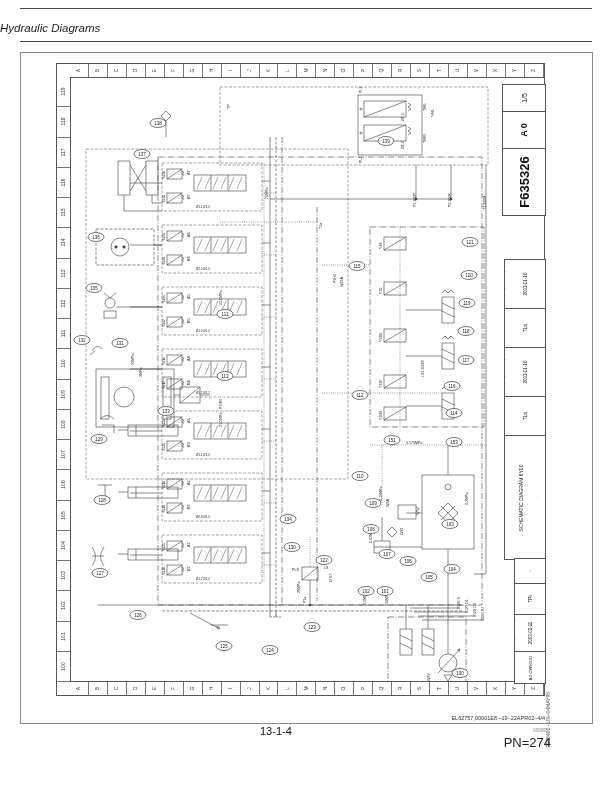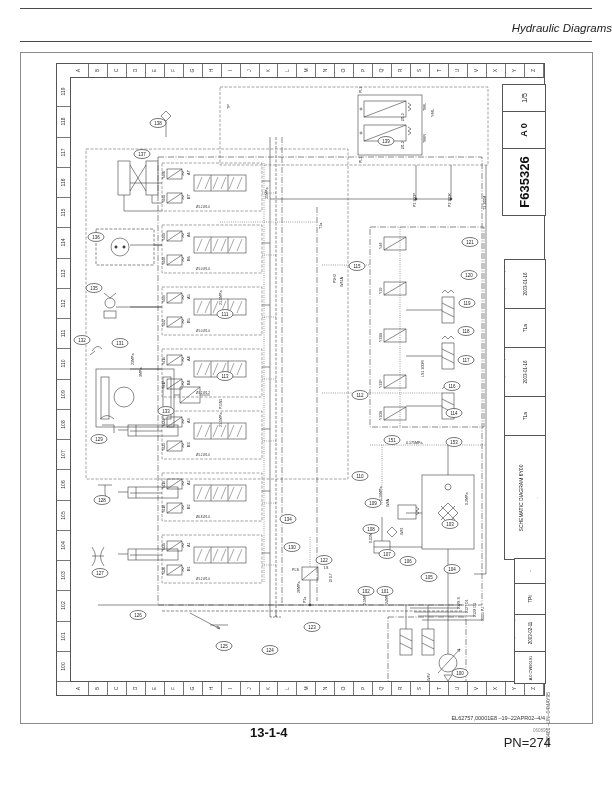--- a/index.html
+++ b/index.html
@@ -1,36 +1,36 @@
 <!DOCTYPE html>
 <html><head>
 <meta charset="utf-8">
 <style>
   html,body{margin:0;padding:0;background:#fff;}
   #page{position:relative;width:612px;height:792px;background:#fff;font-family:"Liberation Sans",sans-serif;color:#1a1a1a;overflow:hidden;}
   .hrule{position:absolute;left:20px;right:20px;height:1px;background:#4a4a4a;}
-  #header-title{position:absolute;left:0;right:0;top:22px;text-align:right;font-style:italic;font-size:11.5px;color:#222;margin-left:36px;}
+  #header-title{position:absolute;left:0;right:0;top:22px;text-align:left;font-style:italic;font-size:11.5px;color:#222;}
   #figure-box{position:absolute;left:20px;top:52px;width:571px;height:670px;border:1px solid #8a8a8a;background:#fff;}
   #drawing-frame{position:absolute;left:35px;top:10px;width:487px;height:631px;border:1px solid #555;}
   .band{position:absolute;display:flex;}
   #band-top{left:13px;top:0;right:0;height:13px;border-bottom:1px solid #555;flex-direction:row;}
   #band-bottom{left:13px;bottom:0;right:0;height:13px;border-top:1px solid #555;flex-direction:row;}
   #band-left{left:0;top:13px;bottom:13px;width:13px;border-right:1px solid #555;flex-direction:column;}
   .gcell{flex:1;display:flex;align-items:center;justify-content:center;border-right:1px solid #777;overflow:hidden;}
   #band-left .gcell{border-right:none;border-bottom:1px solid #777;}
   .gtxt{display:inline-block;transform:rotate(-90deg);font-size:5px;color:#333;line-height:1;}
   .tblock{position:absolute;border:1px solid #555;background:#fff;}
   .vcell{position:relative;border-bottom:1px solid #555;overflow:hidden;}
   .vcell:last-child{border-bottom:none;}
   .vtext{position:absolute;left:50%;top:50%;transform:translate(-50%,-50%) rotate(-90deg);white-space:nowrap;color:#111;}
   .vcap{position:absolute;left:-1px;top:50%;transform:translate(-50%,-50%) rotate(-90deg) scale(0.85);white-space:nowrap;font-size:3.2px;color:#444;}
   #imgref{position:absolute;right:42px;bottom:28px;}
   #imgref span{display:inline-block;transform:rotate(-90deg);transform-origin:right bottom;white-space:nowrap;font-size:5px;color:#555;}
   #figure-ref{position:absolute;right:47px;bottom:2px;font-size:5.5px;color:#333;}
-  #page-number{position:absolute;left:250px;top:725px;font-size:13px;font-weight:bold;color:#111;}
+  #page-number{position:absolute;left:260px;top:725px;font-size:11px;font-weight:normal;color:#111;}
   #print-code{position:absolute;right:64px;top:728px;font-size:4.5px;color:#8a8a8a;}
   #pn{position:absolute;right:61px;top:735px;font-size:13px;color:#222;}
   svg text{font-family:"Liberation Sans",sans-serif;}
 </style>
 </head>
 <body>
 
 <div id="page">
 
   <div class="hrule" style="top:8px"></div>

